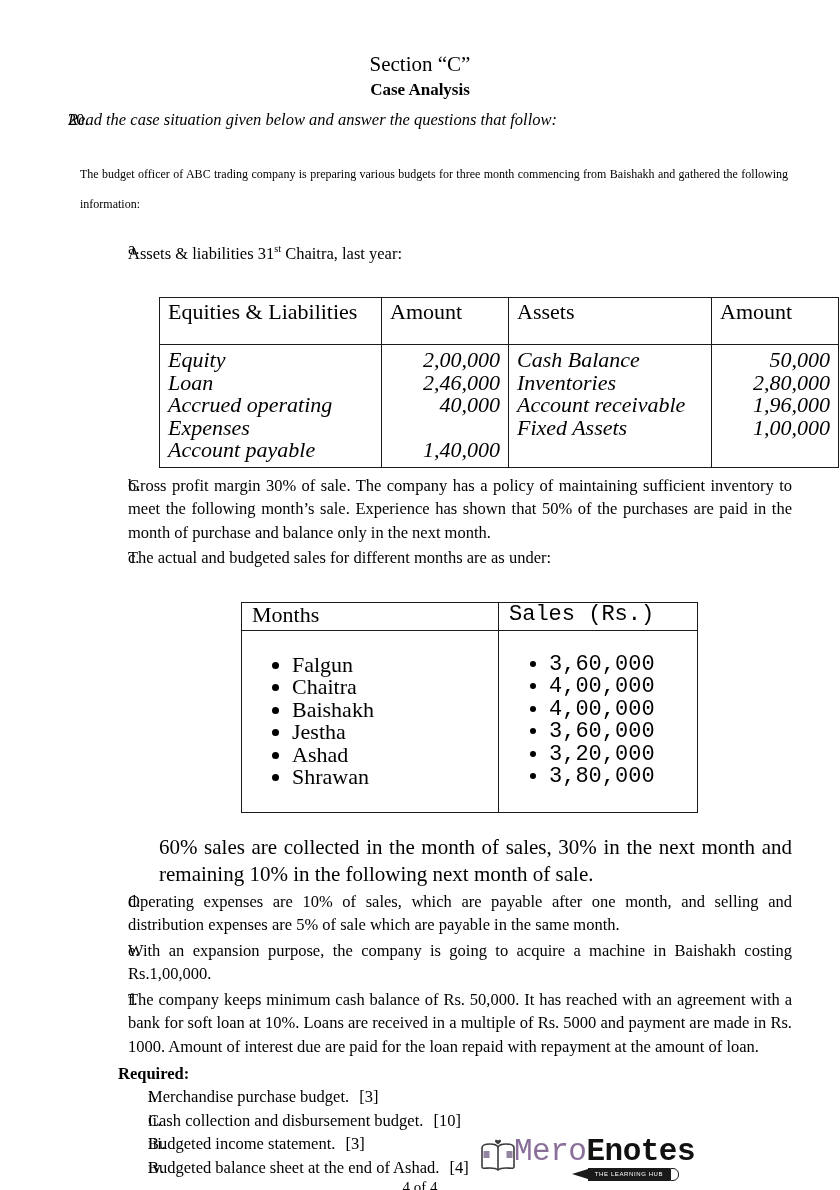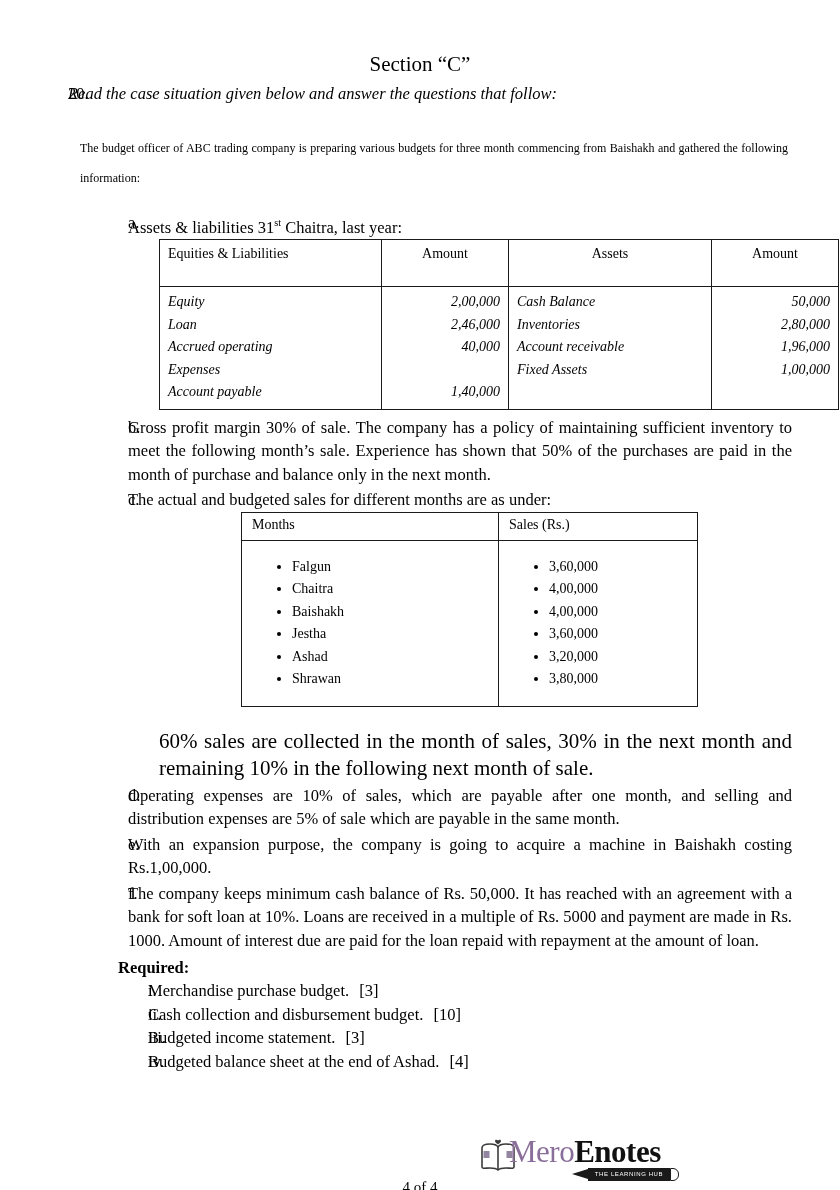--- a/index.html
+++ b/index.html
@@ -82,56 +82,57 @@
     padding-right: 48px;
     text-align: justify;
   }
   .item.tight { margin-top: 2px; }
 
   .item-a { margin-top: 18px; }
 
   
   table.doc-table {
     border-collapse: collapse;
-    font-size: 14px;
+    font-size: 22px;
     line-height: 22.5px;
+    margin-top: 32px;
   }
   table.doc-table td,
   table.doc-table th {
     border: 1px solid #1b1b1b;
     padding: 1px 8px;
     font-weight: normal;
     vertical-align: top;
   }
 
   
   #bs-table {
     margin-left: 159px;
     width: 611px;
     table-layout: fixed;
   }
-  #bs-table .hdr td { text-align: center; height: 42px; vertical-align: top; padding-top: 3px; }
+  #bs-table .hdr td { text-align: left; height: 42px; vertical-align: top; padding-top: 3px; }
   #bs-table .hdr td.left-hdr { text-align: left; }
   #bs-table .c1 { width: 205px; }
   #bs-table .c2 { width: 110px; }
   #bs-table .c3 { width: 186px; }
   #bs-table .c4 { width: 110px; }
   #bs-table .num { text-align: right; }
   #bs-table td.body-cell { padding-top: 4px; padding-bottom: 5px; font-style: italic; }
   #bs-table .linelist { margin: 0; padding: 0; list-style: none; }
   #bs-table .linelist li { white-space: nowrap; }
 
   
   #sales-table {
     margin-left: 241px;
     width: 414px;
     table-layout: fixed;
   }
   #sales-table .c1 { width: 236px; }
-  #sales-table .c2 { width: 178px; }
+  #sales-table .c2 { width: 178px; font-family: Liberation Mono, monospace; }
   #sales-table td { padding: 1px 10px; }
   #sales-table .hdr td { height: 25px; }
 
   
   .collection-note {
     margin: 21px 48px 0 159px;
     font-size: 21px;
     line-height: 27px;
     text-align: justify;
   }
@@ -168,29 +169,28 @@
   }
   .logo-book {
     position: absolute;
     left: 0px;
     top: 4px;
     width: 40px;
     height: 36px;
   }
   .logo-text {
     position: absolute;
-    left: 20px;
+    left: 36px;
     top: 0px;
-    font-family: Liberation Serif, serif;
+    font-family: Liberation Mono, monospace;
     font-size: 31px;
     line-height: 34px;
     font-weight: bold;
     letter-spacing: -0.5px;
     white-space: nowrap;
-    padding-left: 11px;
   }
   .logo-mero { color: #8a6f9b; font-weight: normal; }
   .logo-enotes { color: #111111; font-weight: bold; }
   .tagline-wrap {
     position: absolute;
     left: 92px;
     top: 33px;
     width: 112px;
     height: 14px;
   }
@@ -240,20 +240,21 @@
   }
 
   sup { font-size: 0.62em; vertical-align: super; }
 </style>
 </head>
 <body>
 
 <div class="page">
 
   <div class="section-head">Section “C”</div>
+  <div class="case-analysis">Case Analysis</div>
 
   <div class="q-line">
     <span class="q-num">20.</span>
     <span class="q-text">Read the case situation given below and answer the questions that follow:</span>
   </div>
 
   <div class="intro">The budget officer of ABC trading company is preparing various budgets for three month commencing from Baishakh and gathered the following information:</div>
 
   <div class="item item-a">
     <span class="marker">a.</span>

